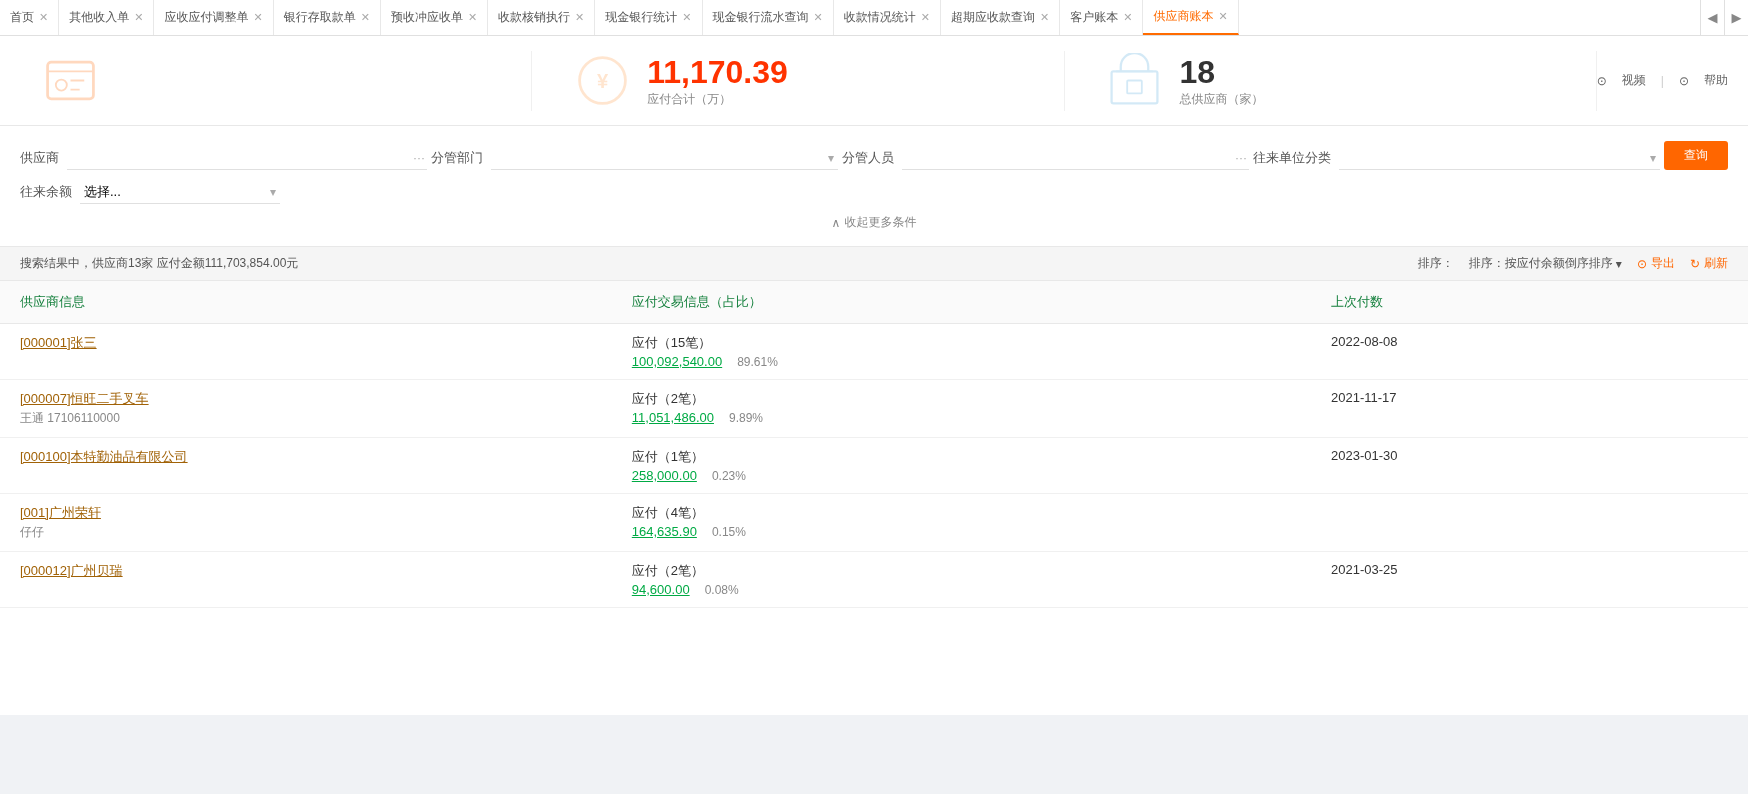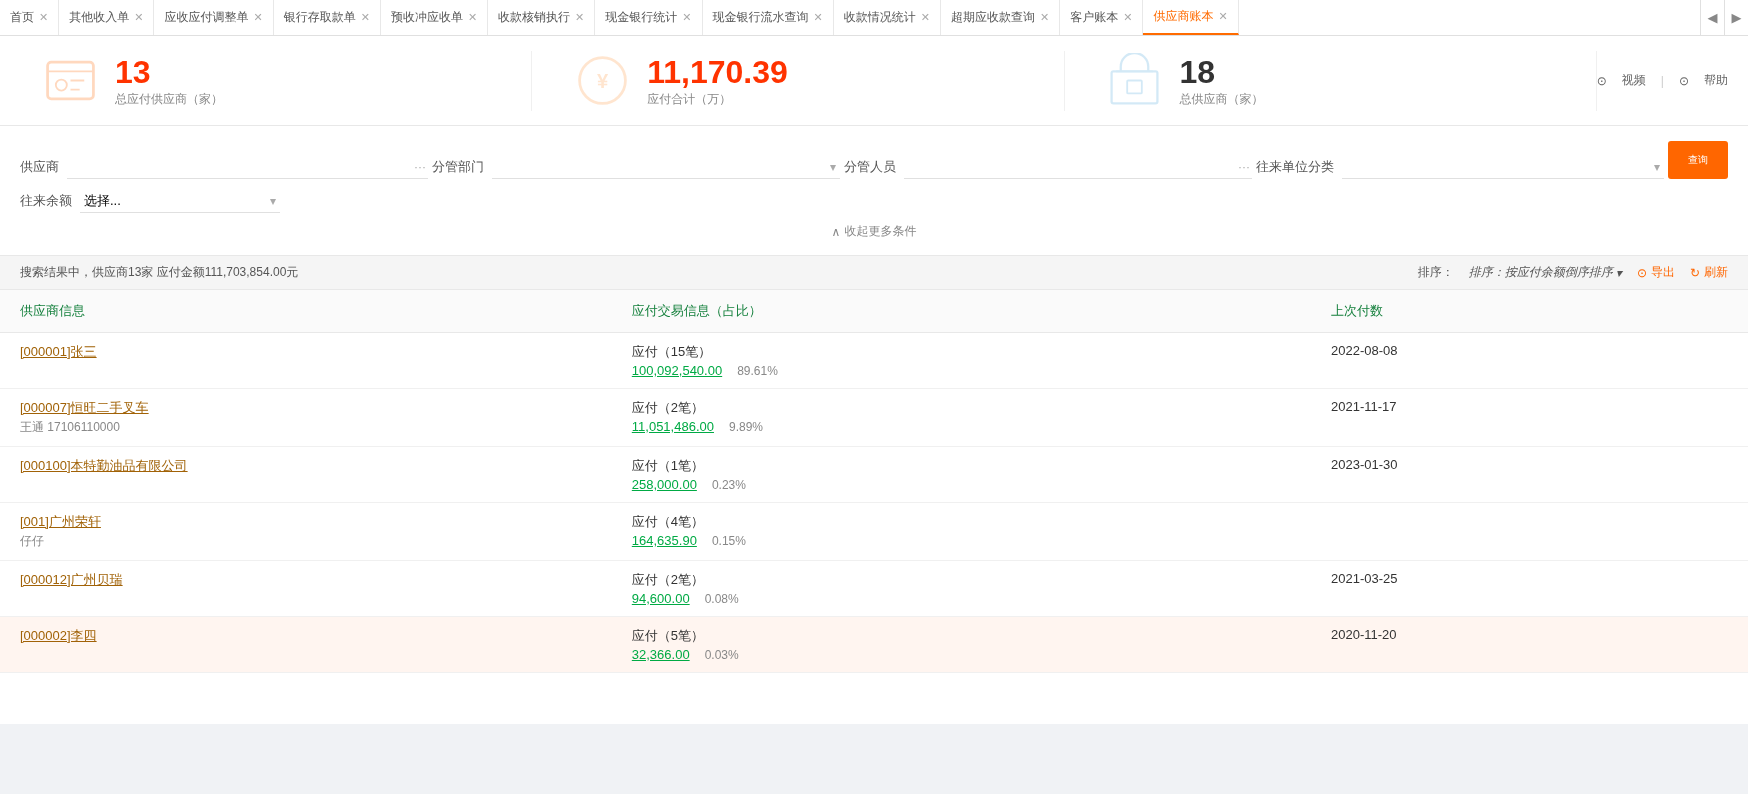--- a/index.html
+++ b/index.html
@@ -169,24 +169,24 @@
       top: 50%;
       transform: translateY(-50%);
       color: #aaa;
       font-size: 12px;
       pointer-events: none;
     }
     .query-btn {
       background: #ff6600;
       color: #fff;
       border: none;
-      padding: 12px 20px;
+      padding: 6px 20px;
       border-radius: 3px;
       cursor: pointer;
-      font-size: 10px;
+      font-size: 12px;
       white-space: nowrap;
       font-family: Liberation Mono, monospace;
     }
     .collapse-btn {
       display: flex;
       align-items: center;
       justify-content: center;
       margin: 5px auto;
       color: #888;
       font-size: 12px;
@@ -210,21 +210,20 @@
       align-items: center;
       gap: 15px;
     }
     .sort-label { color: #555; }
     .sort-btn {
       color: #555;
       cursor: pointer;
       display: flex;
       align-items: center;
       gap: 3px;
-      font-style: italic;
     }
     .action-btn {
       display: flex;
       align-items: center;
       gap: 4px;
       cursor: pointer;
       color: #ff6600;
       font-size: 12px;
     }
 
@@ -353,24 +352,20 @@
 
 <div class="stats-bar">
   <div class="stat-item">
     <div class="stat-icon">
       <svg viewBox="0 0 60 60" fill="none" xmlns="http://www.w3.org/2000/svg">
         <rect x="5" y="10" width="50" height="40" rx="4" stroke="#ff6600" stroke-width="3" fill="none"></rect>
         <path d="M5 20h50" stroke="#ff6600" stroke-width="2"></path>
         <circle cx="20" cy="35" r="6" stroke="#ff6600" stroke-width="2" fill="none"></circle>
         <path d="M30 30h15M30 40h10" stroke="#ff6600" stroke-width="2"></path>
       </svg>
-    </div>
-    <div class="stat-content">
-      <div class="stat-number">13</div>
-      <div class="stat-label">总应付供应商（家）</div>
     </div>
   </div>
   <div class="stat-item">
     <div class="stat-icon">
       <svg viewBox="0 0 60 60" fill="none" xmlns="http://www.w3.org/2000/svg">
         <circle cx="30" cy="30" r="25" stroke="#ff9944" stroke-width="3" fill="none"></circle>
         <text x="30" y="38" text-anchor="middle" font-size="22" fill="#ff9944" font-weight="bold">¥</text>
       </svg>
     </div>
     <div class="stat-content">
@@ -551,30 +546,15 @@
             <div class="transaction-info">
               <div class="transaction-label">应付（2笔）</div>
               <div style="display: flex; align-items: center;">
                 <span class="amount-green">94,600.00</span>
                 <span class="transaction-pct">0.08%</span>
               </div>
             </div>
           </td>
           <td class="col-lastpay">2021-03-25</td>
         </tr>
-        <tr class="highlighted">
-          <td class="col-supplier">
-            <div><span class="supplier-link">[000002]李四</span></div>
-          </td>
-          <td class="col-transaction">
-            <div class="transaction-info">
-              <div class="transaction-label">应付（5笔）</div>
-              <div style="display: flex; align-items: center;">
-                <span class="amount-green">32,366.00</span>
-                <span class="transaction-pct">0.03%</span>
-              </div>
-            </div>
-          </td>
-          <td class="col-lastpay">2020-11-20</td>
-        </tr>
       </tbody>
   </table>
 </div>
 
 </body></html>

